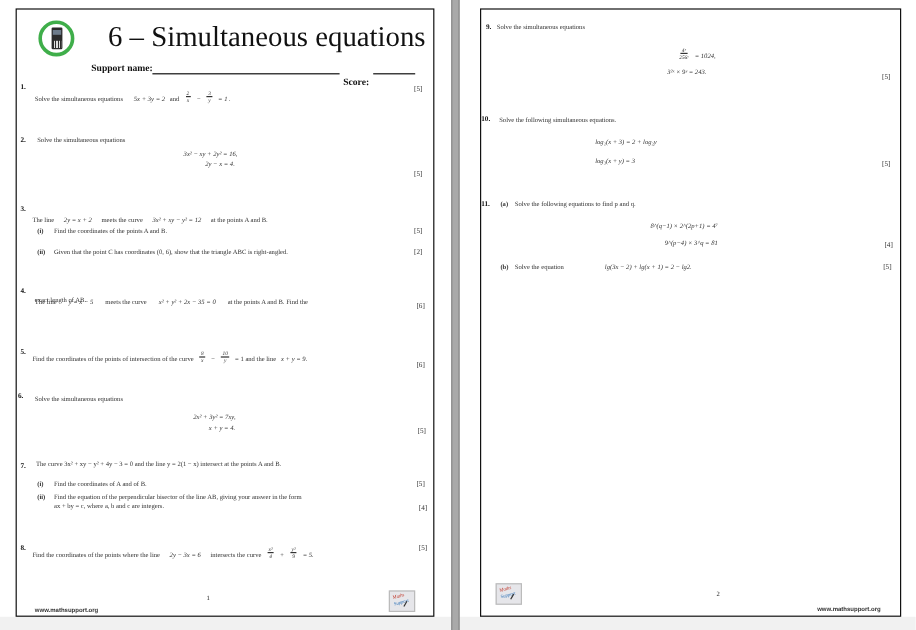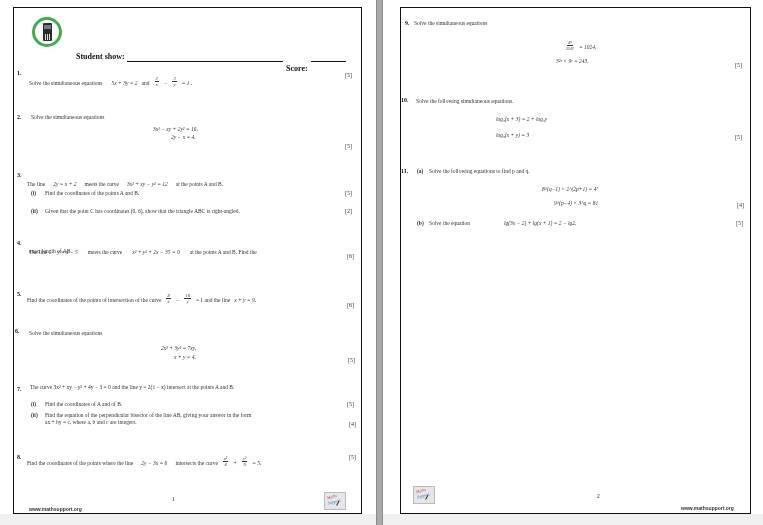--- a/index.html
+++ b/index.html
@@ -40,21 +40,22 @@
 <div class="bottom-strip"></div>
 <div class="divider"></div>
 
 <div class="page" id="page1">
   <div class="logo-calc">
     <div class="calc-body">
         <div class="calc-screen"></div>
         <div class="calc-keys"></div>
       </div>
   </div>
-  <div class="abs label" style="left:62px;top:44px;">Student show:</div>
+  <div class="abs title" style="left:76px;top:10px;">6 – Simultaneous equations</div>
+  <div class="abs label" style="left:62px;top:44px;">Support name:</div>
   <div class="line" style="left:113px;top:53px;width:156px;"></div>
   <div class="abs label" style="left:272px;top:56px;">Score:</div>
   <div class="line" style="left:297px;top:53px;width:35px;"></div>
 
   <div>
     <span class="abs qn" style="left:3px;top:62px;">1.</span>
     <div class="abs" style="left:15px;top:63px;">
       <span class="txt">Solve the simultaneous equations</span>
       <span class="math" style="margin-left:5px;">5x + 3y = 2</span>
       <span class="txt">and</span>

